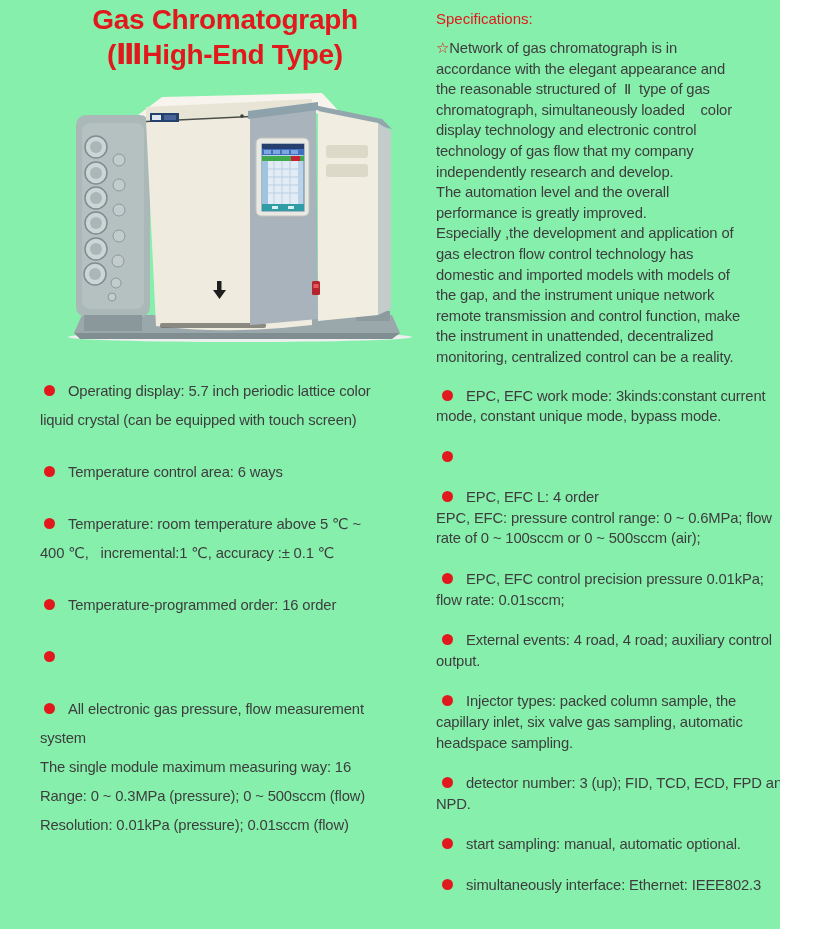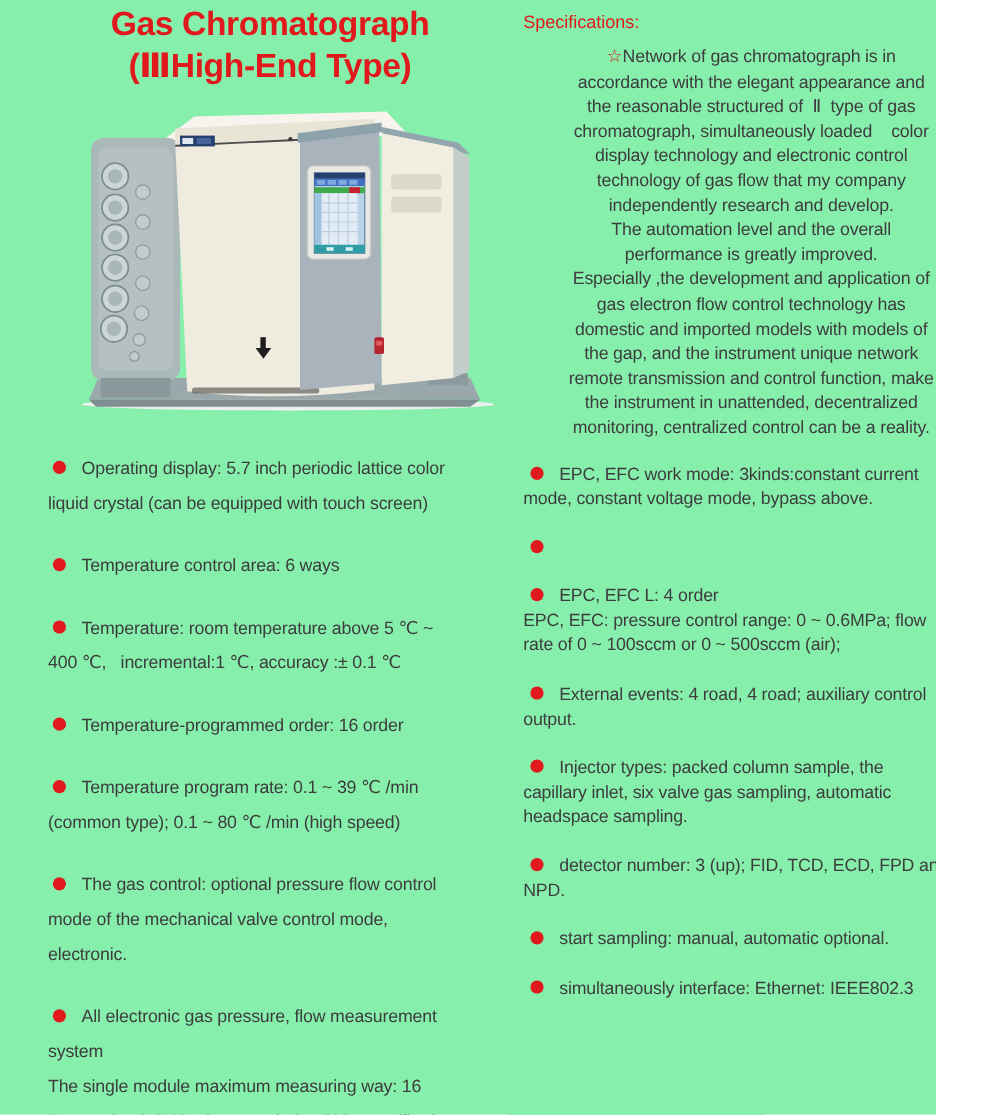--- a/index.html
+++ b/index.html
@@ -18,21 +18,20 @@
   }
   .machine-wrap{position:absolute;left:60px;top:85px;width:360px;height:258px;}
   .features{position:absolute;left:40px;top:377px;width:398px;}
   .specs{position:absolute;left:436px;top:6px;width:380px;}
   .specs h2{
     margin:0 0 6px 0;color:var(--red);font-size:15px;font-weight:500;line-height:26px;
   }
   .intro{
     margin:0;font-size:14.8px;line-height:20.6px;white-space:pre-wrap;
     letter-spacing:-0.15px;
-    text-align:center;
   }
   .star{color:var(--red);font-size:15px;}
   .spec-list{margin-top:18px;}
   .bullet-item{
     margin:0 0 20px 0;font-size:14.8px;line-height:20.6px;letter-spacing:-0.15px;
   }
   .features .bullet-item{margin:0 0 23px 0;line-height:29px;}
   .dot{
     display:inline-block;width:11px;height:11px;border-radius:50%;
     background:var(--red);margin:0 13px 1px 4px;vertical-align:-1px;
@@ -147,25 +146,21 @@
     </svg>
   </div>
 
   <div class="features">
     <p class="bullet-item"><span class="dot"></span><span class="btxt">Operating display: 5.7 inch periodic lattice color
 liquid crystal (can be equipped with touch screen)</span></p>
     <p class="bullet-item"><span class="dot"></span><span class="btxt">Temperature control area: 6 ways</span></p>
     <p class="bullet-item"><span class="dot"></span><span class="btxt">Temperature: room temperature above 5 ℃ ~
 400 ℃,   incremental:1 ℃, accuracy :± 0.1 ℃</span></p>
     <p class="bullet-item"><span class="dot"></span><span class="btxt">Temperature-programmed order: 16 order</span></p>
-    <p class="bullet-item"><span class="dot"></span><span class="btxt">Temperature program rate: 0.1 ~ 39 ℃ /min
-(common type); 0.1 ~ 80 ℃ /min (high speed)</span></p>
-    <p class="bullet-item"><span class="dot"></span><span class="btxt">The gas control: optional pressure flow control
-mode of the mechanical valve control mode,
-electronic.</span></p>
+    <p class="bullet-item"><span class="dot"></span></p>
     <p class="bullet-item"><span class="dot"></span><span class="btxt">All electronic gas pressure, flow measurement
 system
 The single module maximum measuring way: 16
 Range: 0 ~ 0.3MPa (pressure); 0 ~ 500sccm (flow)
 Resolution: 0.01kPa (pressure); 0.01sccm (flow)</span></p>
   </div>
 
   <div class="specs">
     <h2>Specifications:</h2>
     <p class="intro"><span class="star">☆</span><span class="btxt">Network of gas chromatograph is in
@@ -179,25 +174,27 @@
 performance is greatly improved.
 Especially ,the development and application of
 gas electron flow control technology has
 domestic and imported models with models of
 the gap, and the instrument unique network
 remote transmission and control function, make
 the instrument in unattended, decentralized
 monitoring, centralized control can be a reality.</span></p>
     <div class="spec-list">
       <p class="bullet-item"><span class="dot"></span><span class="btxt">EPC, EFC work mode: 3kinds:constant current
-mode, constant voltage mode, bypass above.</span></p>
+mode, constant unique mode, bypass mode.</span></p>
       <p class="bullet-item"><span class="dot"></span></p>
       <p class="bullet-item"><span class="dot"></span><span class="btxt">EPC, EFC L: 4 order
 EPC, EFC: pressure control range: 0 ~ 0.6MPa; flow
 rate of 0 ~ 100sccm or 0 ~ 500sccm (air);</span></p>
+      <p class="bullet-item"><span class="dot"></span><span class="btxt">EPC, EFC control precision pressure 0.01kPa;
+flow rate: 0.01sccm;</span></p>
       <p class="bullet-item"><span class="dot"></span><span class="btxt">External events: 4 road, 4 road; auxiliary control
 output.</span></p>
       <p class="bullet-item"><span class="dot"></span><span class="btxt">Injector types: packed column sample, the
 capillary inlet, six valve gas sampling, automatic
 headspace sampling.</span></p>
       <p class="bullet-item"><span class="dot"></span><span class="btxt">detector number: 3 (up); FID, TCD, ECD, FPD and
 NPD.</span></p>
       <p class="bullet-item"><span class="dot"></span><span class="btxt">start sampling: manual, automatic optional.</span></p>
       <p class="bullet-item"><span class="dot"></span><span class="btxt">simultaneously interface: Ethernet: IEEE802.3</span></p>
     </div>

